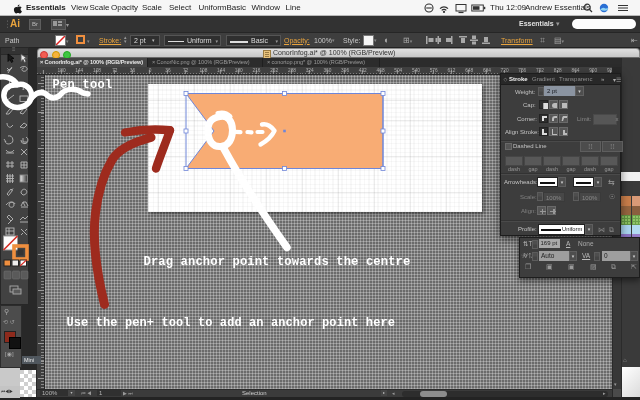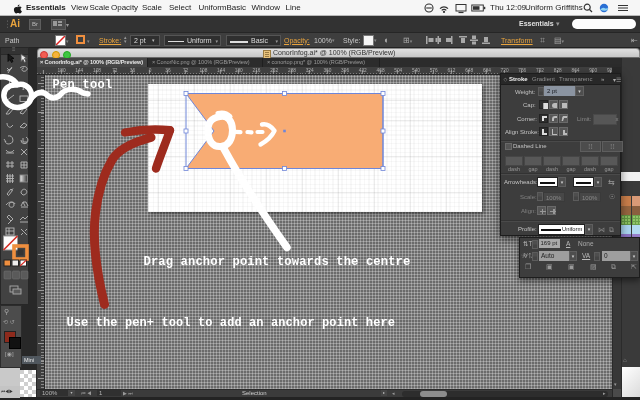--- a/index.html
+++ b/index.html
@@ -118,21 +118,21 @@
       </svg>
     </div>
   <div class="mi" style="left:471px;top:0;">
       <svg width="15" height="16" viewBox="0 0 15 16">
         <rect x="0.8" y="5" width="11.5" height="6" fill="none" stroke="#333" stroke-width="1"></rect>
         <rect x="2" y="6.2" width="6.5" height="3.6" fill="#333"></rect>
         <rect x="12.8" y="6.8" width="1.5" height="2.4" fill="#333"></rect>
       </svg>
     </div>
   <div class="mi" style="left:490px;">Thu 12:09</div>
-  <div class="mi" style="left:525px;">Uniform Griffiths</div>
+  <div class="mi" style="left:525px;">Andrew Essentials</div>
   <div class="mi" style="left:583px;top:3px;">
       <svg width="10" height="10" viewBox="0 0 10 10">
         <circle cx="4.2" cy="4.2" r="3" fill="none" stroke="#333" stroke-width="1.2"></circle>
         <path d="M6.5 6.5 L9 9" stroke="#333" stroke-width="1.2"></path>
       </svg>
     </div>
   <div class="mi" style="left:599px;top:3px;">
       <svg width="10" height="10" viewBox="0 0 12 12">
         <circle cx="6" cy="6" r="5" fill="#2a6fd4"></circle>
         <path d="M1.5 8 Q4 4.5 6.5 6 T10.5 5.5 L10.5 8.5 Q6 10.5 1.5 8Z" fill="#8fd4f4"></path>

